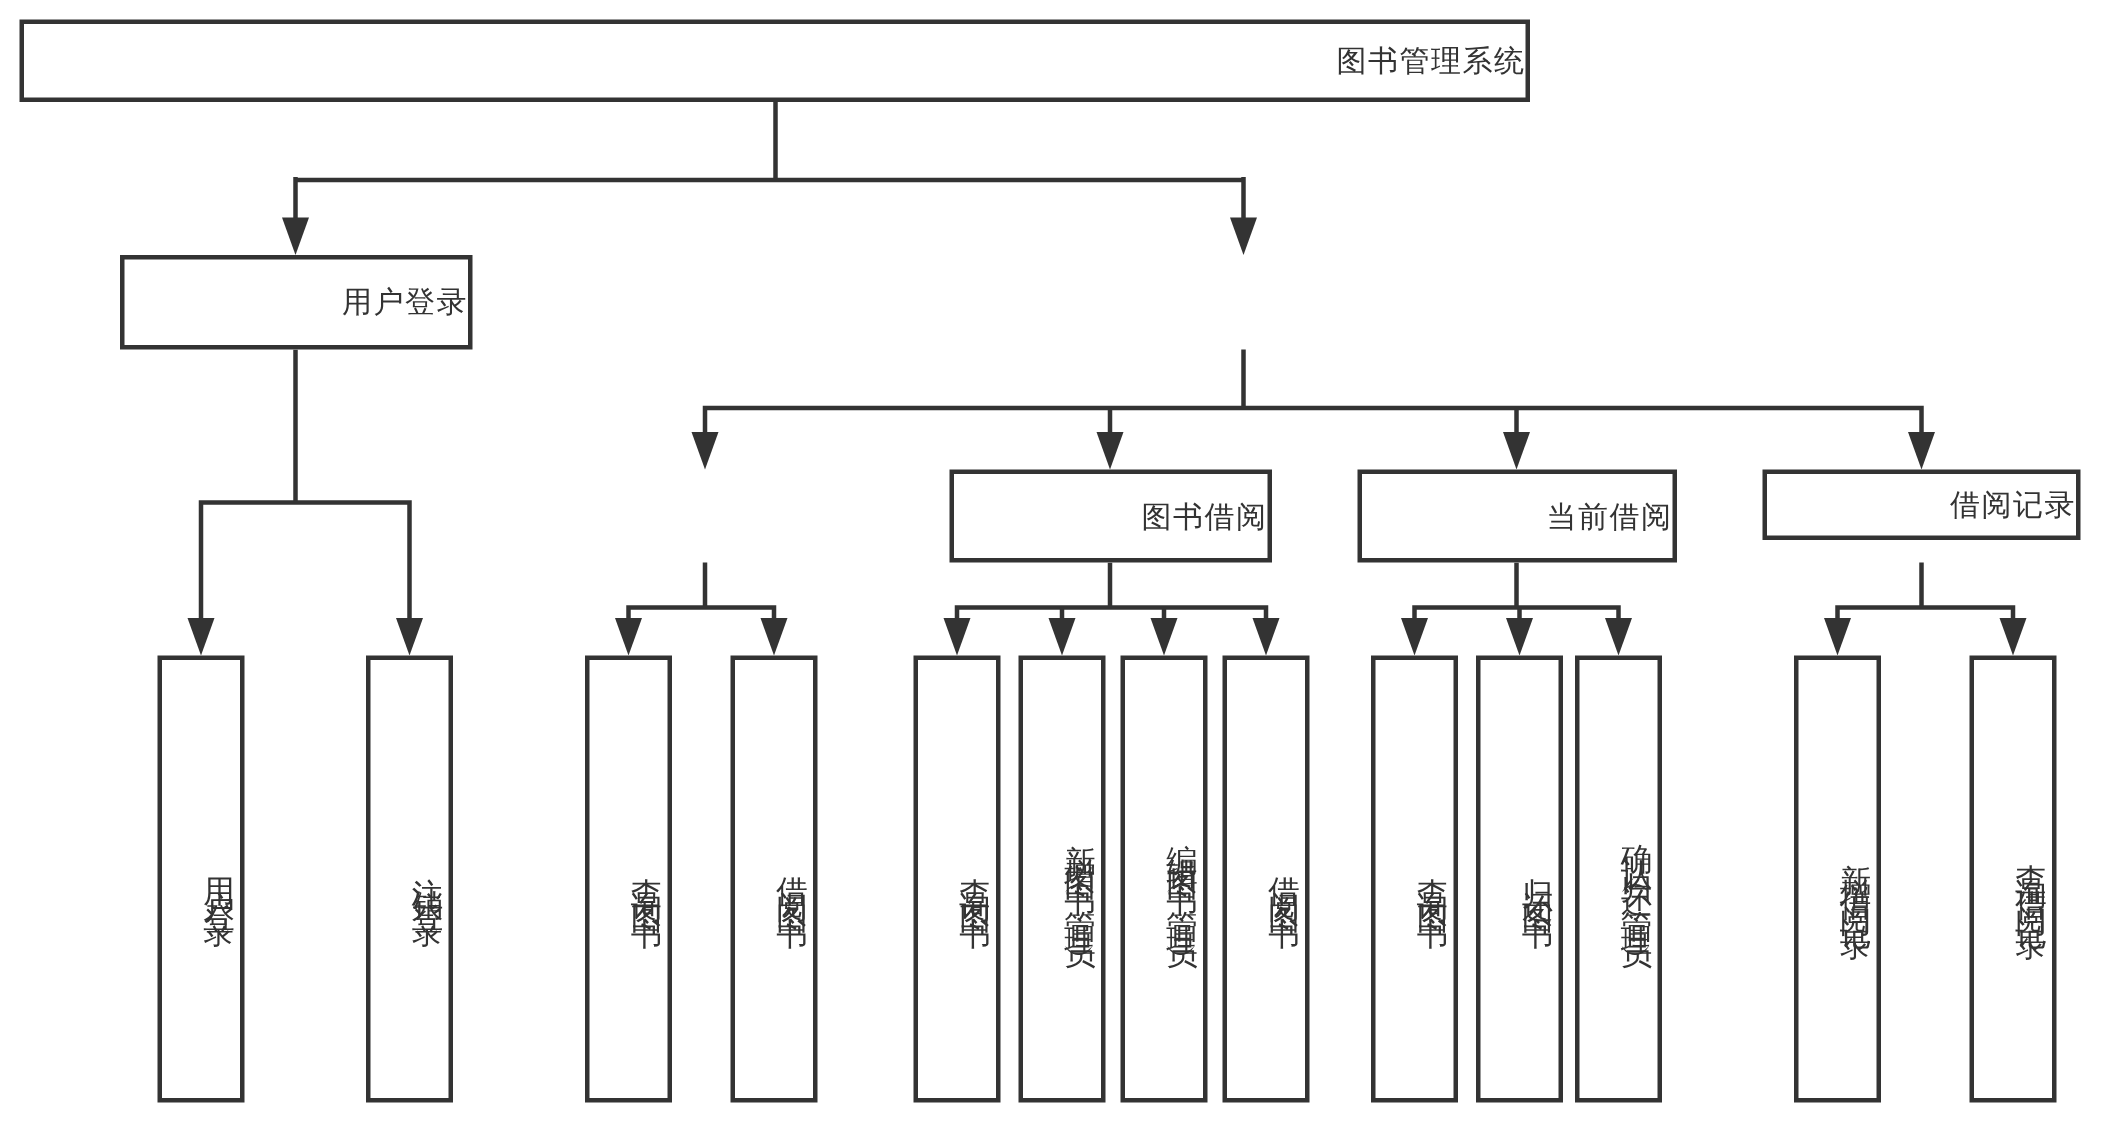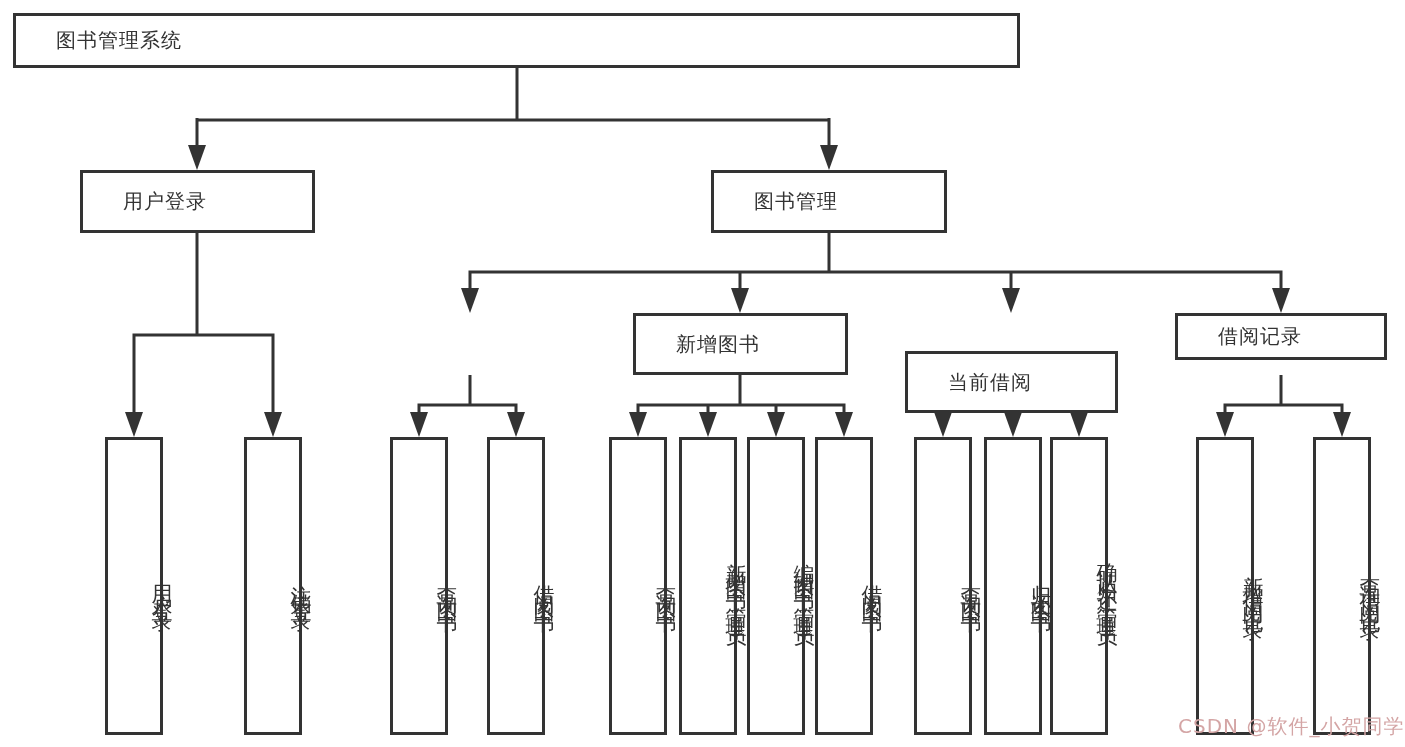--- a/index.html
+++ b/index.html
@@ -17,23 +17,22 @@
     overflow:hidden;
   }
   .connectors{position:absolute;left:0;top:0;width:1405px;height:747px;}
   .box{
     position:absolute;
     box-sizing:border-box;
     border:3px solid var(--line);
     background:var(--bg);
     display:flex;
     align-items:center;
-    justify-content:flex-start;
+    justify-content:flex-end;
     color:var(--text);
-    padding-left:40px;
   }
   .h-label{
     font-size:20px;
     letter-spacing:1px;
     white-space:nowrap;
   }
   .v-label{
     writing-mode:vertical-rl;
     text-orientation:mixed;
     font-size:21px;
@@ -98,28 +97,25 @@
     </g>
   </svg>
 
   <div class="box" style="left:13px;top:13px;width:1007px;height:55px;">
     <span class="h-label">图书管理系统</span>
   </div>
 
   <div class="box" style="left:80px;top:170px;width:235px;height:63px;">
     <span class="h-label">用户登录</span>
   </div>
-  <div class="box" style="left:711px;top:170px;width:236px;height:63px;">
-    <span class="h-label">图书管理</span>
-  </div>
 
   <div class="box" style="left:633px;top:313px;width:215px;height:62px;">
-    <span class="h-label">新增图书</span>
+    <span class="h-label">图书借阅</span>
   </div>
-  <div class="box" style="left:905px;top:313px;width:213px;height:62px;margin-top:38px;">
+  <div class="box" style="left:905px;top:313px;width:213px;height:62px;">
     <span class="h-label">当前借阅</span>
   </div>
   <div class="box" style="left:1175px;top:313px;width:212px;height:47px;">
     <span class="h-label">借阅记录</span>
   </div>
 
   <div class="box" style="left:105px;top:437px;width:58px;height:298px;">
     <span class="v-label">用户登录</span>
   </div>
   <div class="box" style="left:244px;top:437px;width:58px;height:298px;">
@@ -156,15 +152,14 @@
     <span class="v-label">确认归还（管理员）</span>
   </div>
 
   <div class="box" style="left:1196px;top:437px;width:58px;height:298px;">
     <span class="v-label">新增借阅记录</span>
   </div>
   <div class="box" style="left:1313px;top:437px;width:58px;height:298px;">
     <span class="v-label">查询借阅记录</span>
   </div>
 
-  <div class="watermark">CSDN @软件_小贺同学</div>
 
 </div>
 
 </body></html>

